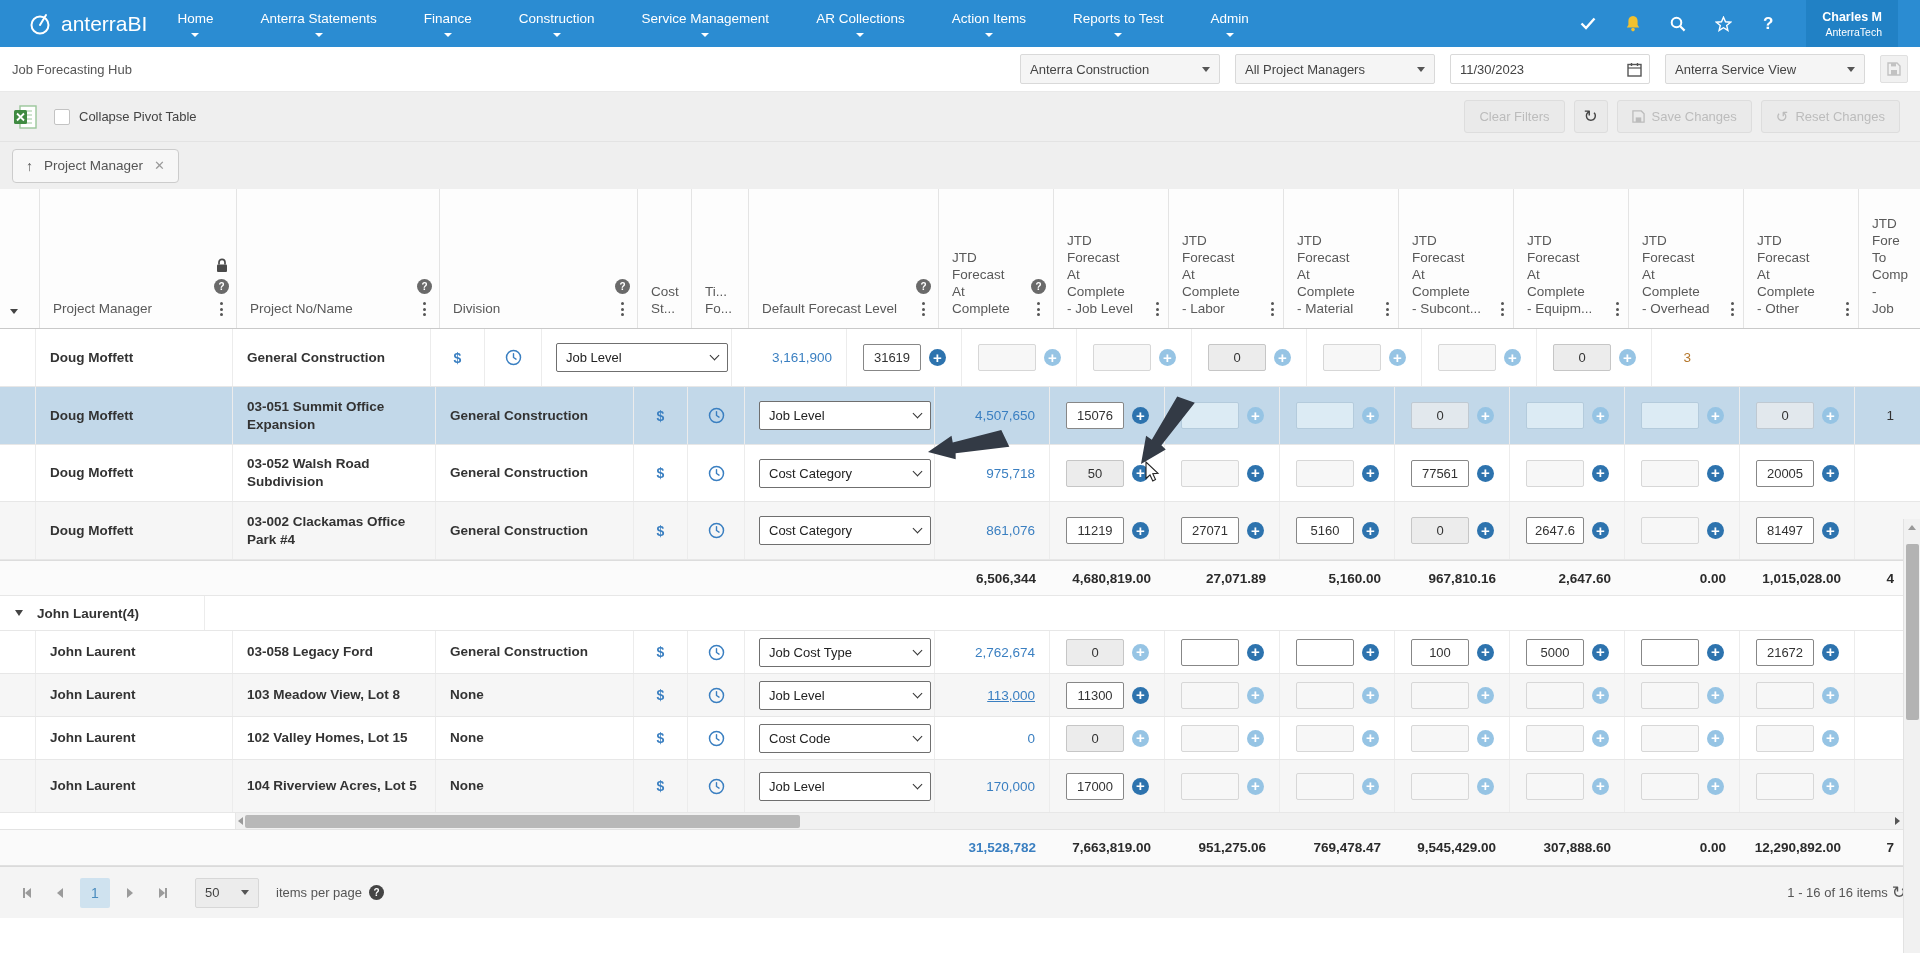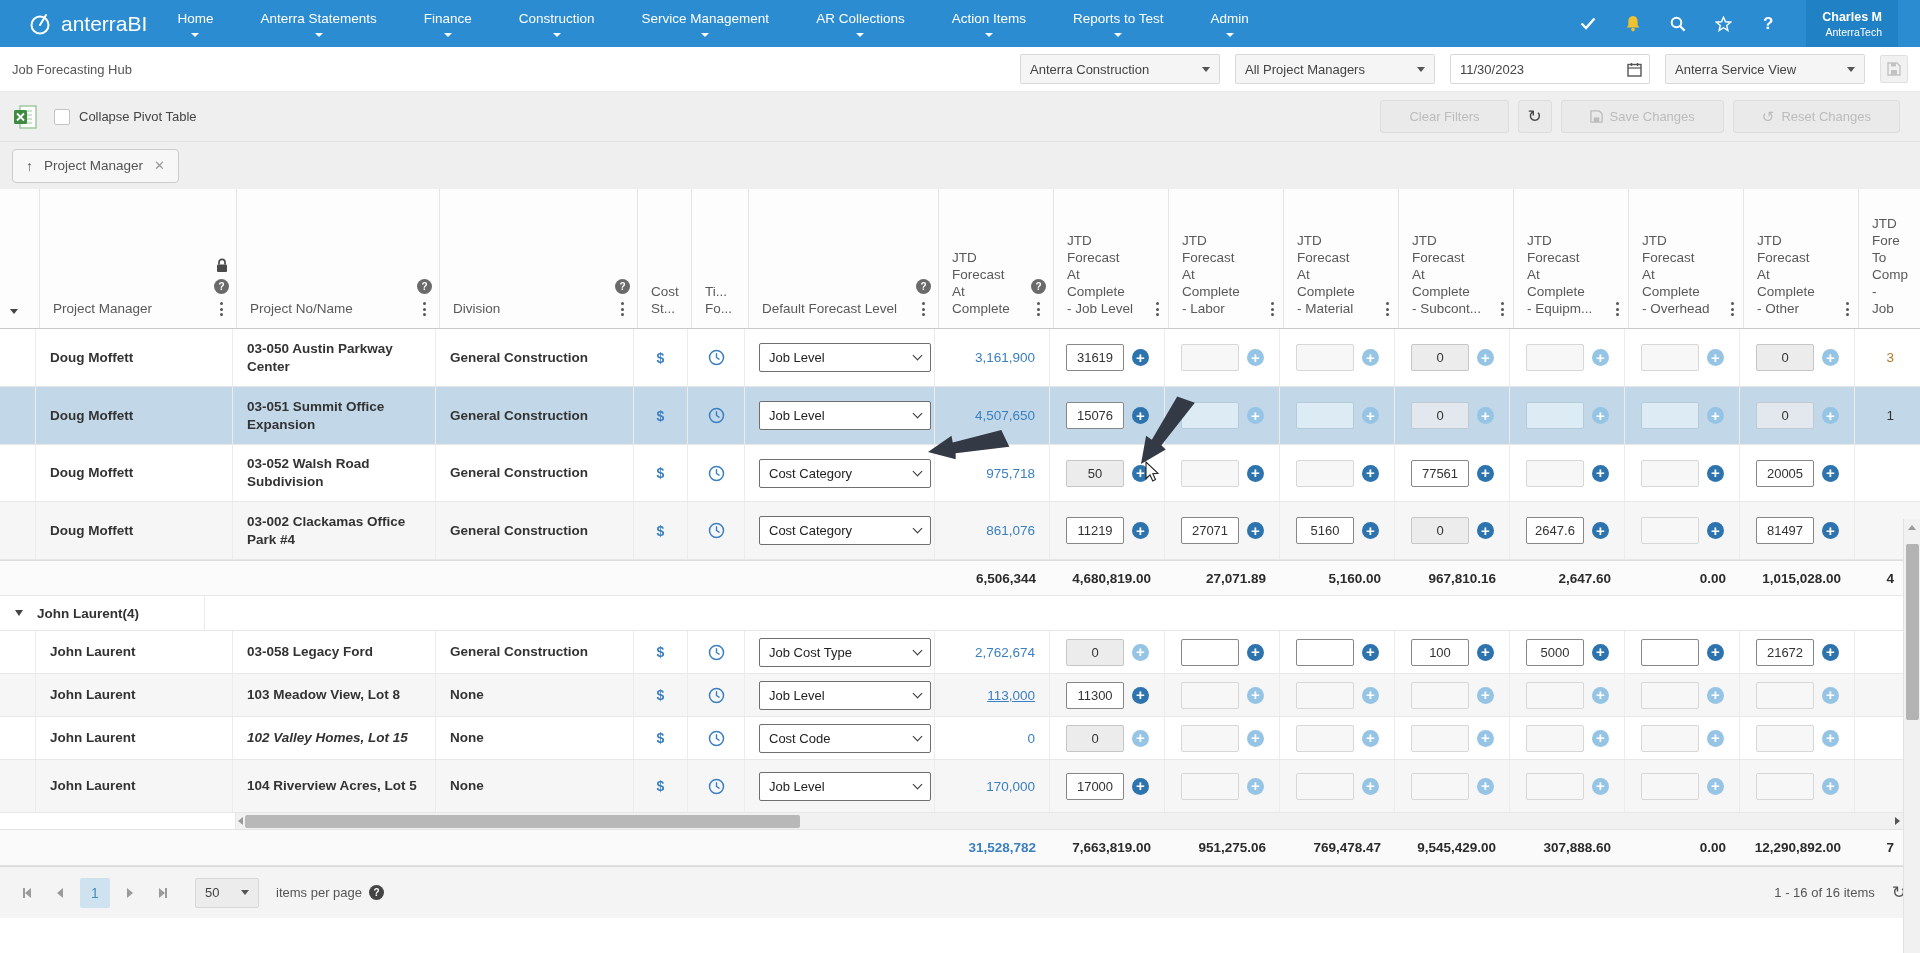--- a/index.html
+++ b/index.html
@@ -31,21 +31,21 @@
     display:flex; align-items:center; justify-content:space-between; padding:0 0 0 9px; font-size:13px; color:#444; }
   .fdate .calbtn { width:30px; height:28px; display:flex; align-items:center; justify-content:center; cursor:pointer; }
   .fsave { width:28px; height:28px; background:#f1f1f1; border:1px solid #e0e0e0; border-radius:2px; display:flex; align-items:center; justify-content:center; }
 
   
   .toolbar { height:50px; background:#efefef; border-bottom:1px solid #e3e3e3; display:flex; align-items:center; padding:0 12px; }
   .cbx { width:16px; height:16px; background:#fff; border:1px solid #c3c3c3; border-radius:2px; margin:0 9px 0 16px; cursor:pointer; }
   .cbx-label { font-size:13px; color:#444; }
   .tb-right { margin-left:auto; display:flex; align-items:center; gap:9px; padding-right:8px; }
   .btn { height:33px; border:1px solid #ddd; background:#eaeaea; border-radius:3px; font-size:13px;
-    display:flex; align-items:center; gap:7px; padding:0 28px; color:#bcbcbc; cursor:pointer; font-family:inherit; }
+    display:flex; align-items:center; gap:7px; padding:0 14px; color:#bcbcbc; cursor:pointer; font-family:inherit; }
   .btn.icon-only { width:34px; padding:0; justify-content:center; color:#444; font-size:17px; }
 
   
   .chiprow { height:47px; background:#efefef; display:flex; align-items:center; padding:0 12px; }
   .chip { height:34px; background:#f7f7f7; border:1px solid #ccc; border-radius:4px; display:flex; align-items:center; gap:11px; padding:0 13px; font-size:13.5px; color:#555; cursor:pointer; }
   .chip .up { font-size:14px; color:#555; }
   .chip .x { color:#9a9a9a; font-size:13px; cursor:pointer; }
 
   
   .grid { position:relative; width:1920px; background:#fff; }
@@ -101,21 +101,21 @@
   .totals { display:flex; height:36px; background:#fafafa; border-bottom:1px solid #e0e0e0; align-items:center; }
 
   
   .pager { height:52px; background:#f4f4f4; border-top:1px solid #dadada; display:flex; align-items:center; padding:0 14px; gap:7px; }
   .pbtn { width:26px; height:26px; display:flex; align-items:center; justify-content:center; cursor:pointer; }
   .pcur { width:30px; height:30px; background:#cfe2ef; color:#4a8cbe; font-size:14px; display:flex; align-items:center; justify-content:center; border-radius:2px; cursor:pointer; }
   .psel { width:64px; height:30px; background:#ececec; border:1px solid #d7d7d7; border-radius:2px; margin-left:12px;
     display:flex; align-items:center; justify-content:space-between; padding:0 9px; font-size:13px; color:#444; cursor:pointer; }
   .plabel { font-size:13px; color:#555; margin-left:10px; display:flex; align-items:center; gap:7px; }
   .helpc.dark { background:#444; }
-  .pright { margin-left:auto; display:flex; align-items:center; gap:17px; font-size:13px; color:#555; }
+  .pright { margin-left:auto; display:flex; align-items:center; gap:4px; font-size:13px; color:#555; }
   .refresh-g { font-size:17px; color:#555; cursor:pointer; }
   .tri { width:0; height:0; }
   .tri.l { border-top:5px solid transparent; border-bottom:5px solid transparent; border-right:6px solid #9b9b9b; }
   .tri.r { border-top:5px solid transparent; border-bottom:5px solid transparent; border-left:6px solid #9b9b9b; }
   .bar { width:2px; height:10px; background:#9b9b9b; }
 
   .overlay { position:absolute; left:0; top:0; width:1920px; height:953px; pointer-events:none; }
 </style>
 </head>
 <body>
@@ -450,23 +450,20 @@
           <div>Comp</div>
           <div>- Job</div>
         </div>
       </div>
     <div id="gbody">
         <div class="grow" style="height: 58px;">
           <div class="bc" style="width: 36px; flex: 0 0 auto;"></div>
           <div class="bc" style="width: 197px; flex: 0 0 auto;">
             <span class="txt">Doug Moffett</span>
           </div>
-          <div class="bc" style="width: 203px; flex: 0 0 auto;">
-            <span class="txt">03-050 Austin Parkway Center</span>
-          </div>
           <div class="bc" style="width: 198px; flex: 0 0 auto;">
             <span class="txt">General Construction</span>
           </div>
           <div class="bc ctr" style="width: 54px; flex: 0 0 auto;">
             <span class="dollar">$</span>
           </div>
           <div class="bc ctr" style="width: 57px; flex: 0 0 auto;">
             <svg width="17" height="17" viewBox="0 0 17 17">
               <circle cx="8.5" cy="8.5" r="7" fill="none" stroke="#3a7fc1" stroke-width="1.5"></circle>
               <path d="M8.5 4.6 V8.5 L11 10.2" fill="none" stroke="#3a7fc1" stroke-width="1.4" stroke-linecap="round"></path>
@@ -808,21 +805,21 @@
             <div class="inp empty"></div>
             <span class="plus light">+</span>
           </div>
           <div class="bc cutv noline" style="width: 65px; flex: 0 0 auto; color: rgb(51, 51, 51);"></div>
         </div>
         <div class="grow" style="height: 43px;">
           <div class="bc" style="width: 36px; flex: 0 0 auto;"></div>
           <div class="bc" style="width: 197px; flex: 0 0 auto;">
             <span class="txt">John Laurent</span>
           </div>
-          <div class="bc" style="width: 203px; flex: 0 0 auto; font-style: italic;">
+          <div class="bc" style="width: 203px; flex: 0 0 auto;">
             <span class="txt">102 Valley Homes, Lot 15</span>
           </div>
           <div class="bc" style="width: 198px; flex: 0 0 auto;">
             <span class="txt">None</span>
           </div>
           <div class="bc ctr" style="width: 54px; flex: 0 0 auto;">
             <span class="dollar">$</span>
           </div>
           <div class="bc ctr" style="width: 57px; flex: 0 0 auto;">
             <svg width="17" height="17" viewBox="0 0 17 17">

